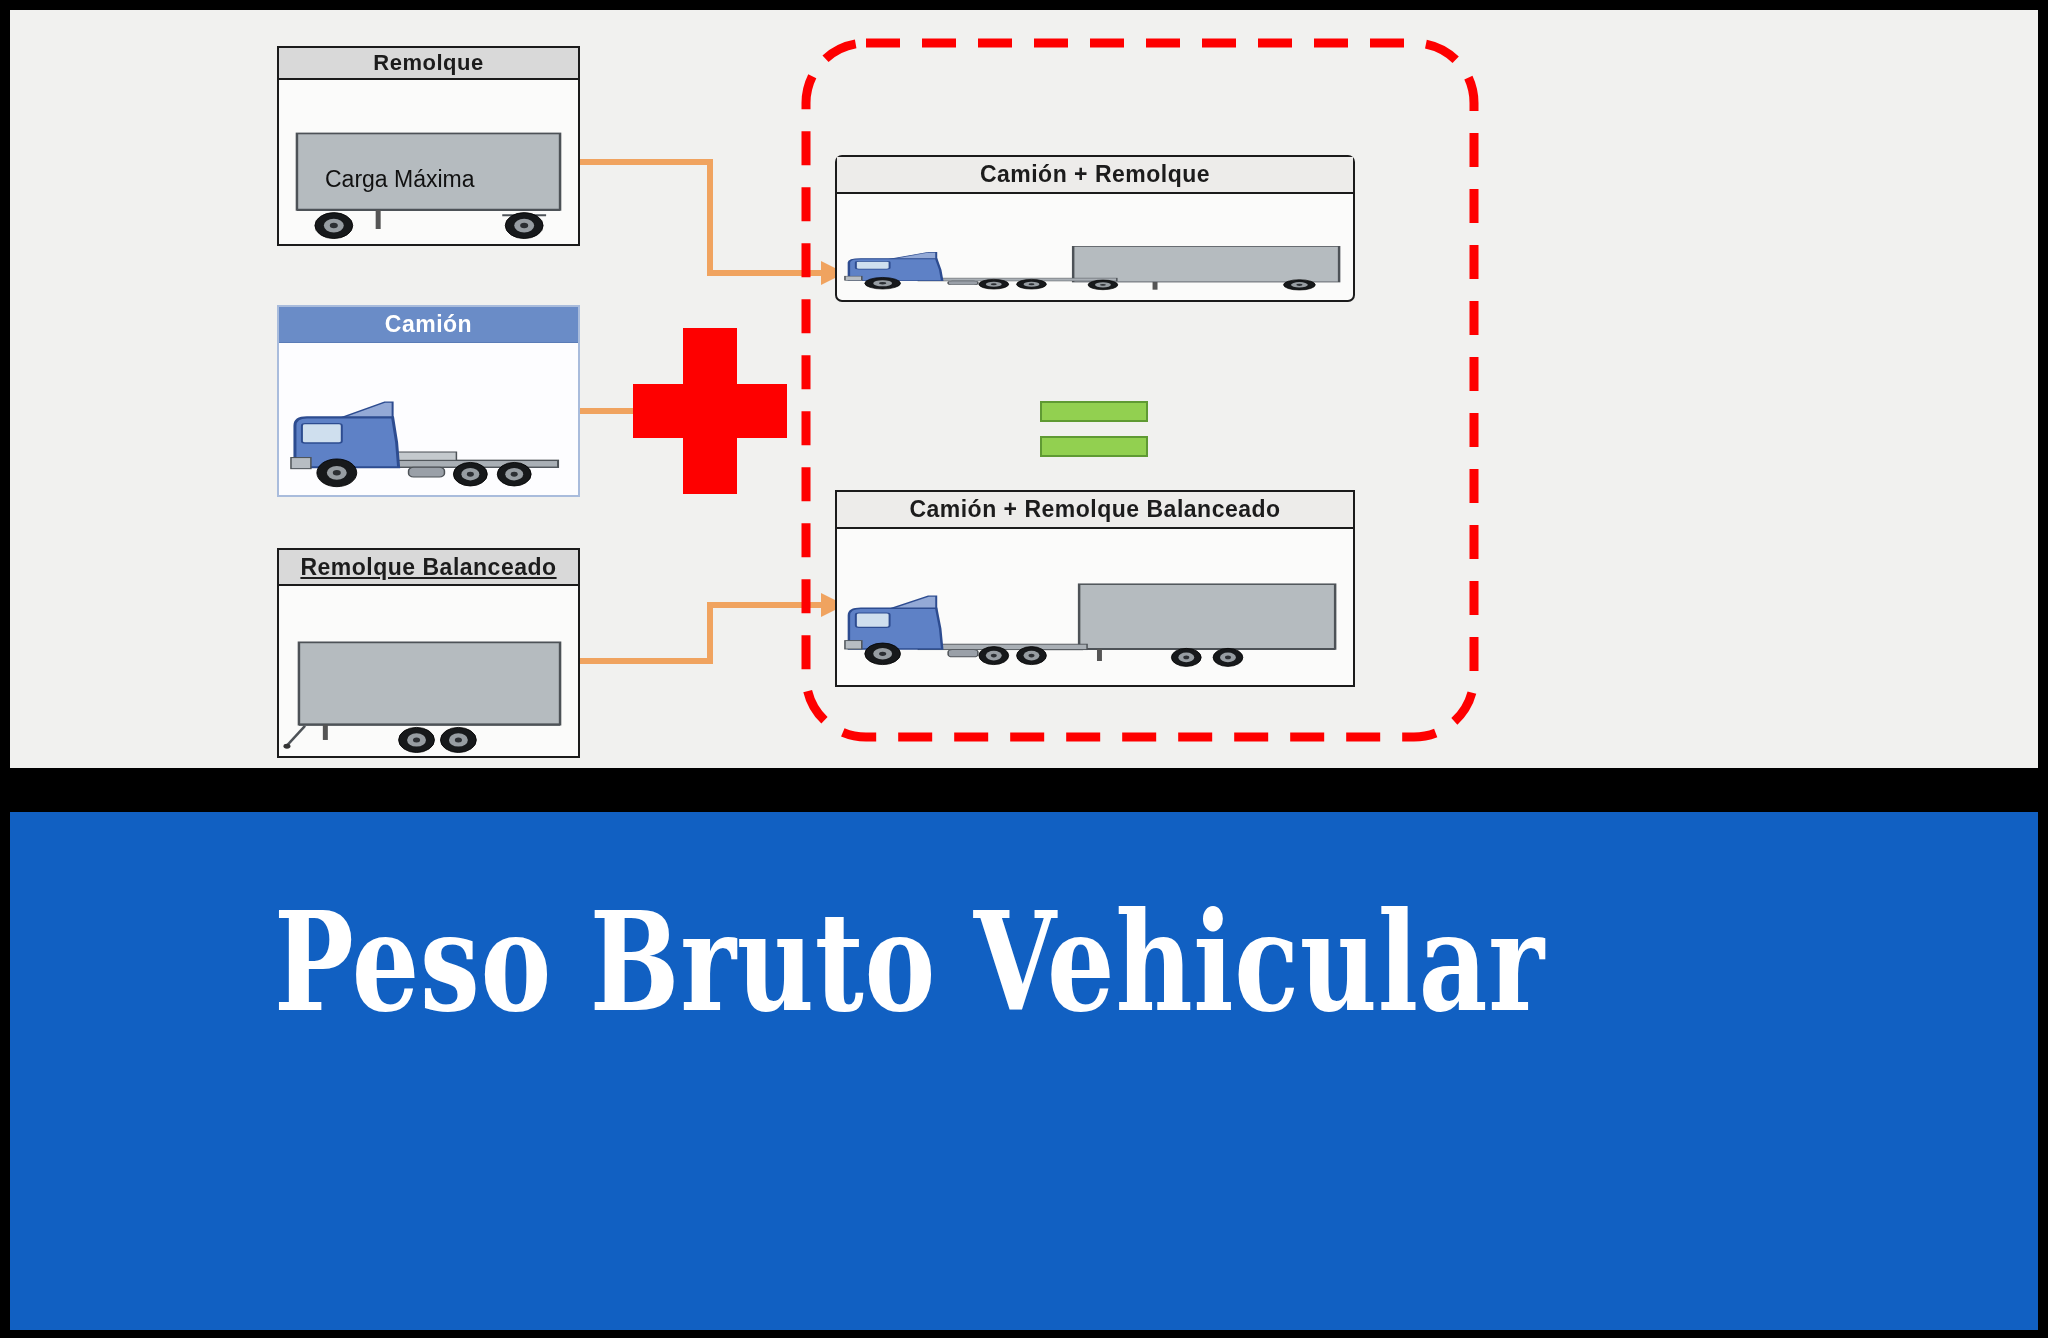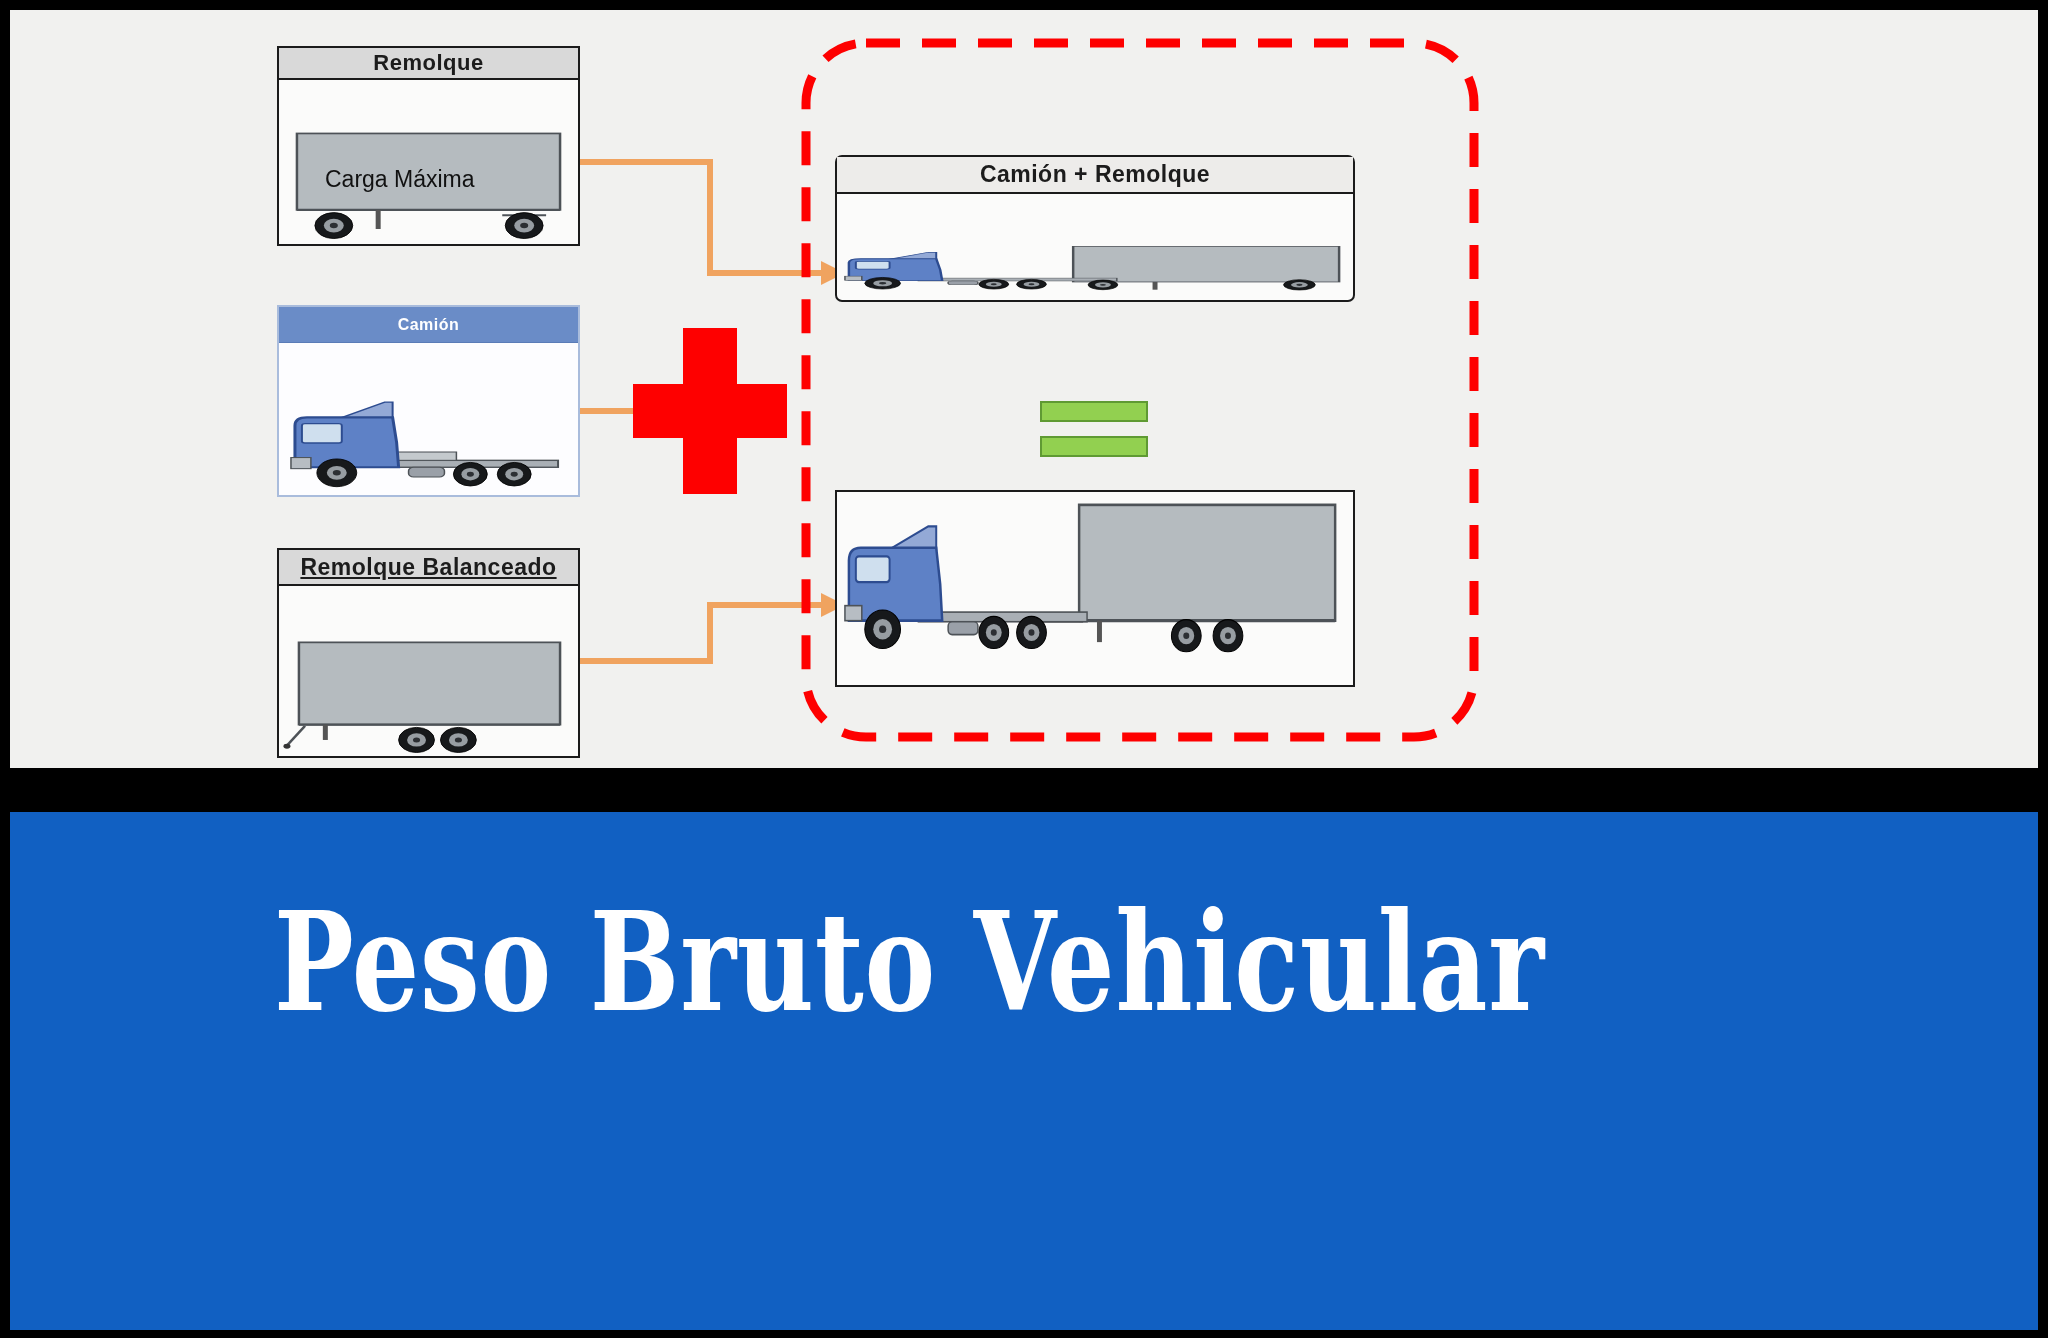--- a/index.html
+++ b/index.html
@@ -41,21 +41,21 @@
 
   .banner { position:absolute; left:10px; top:812px; width:2028px; height:518px;
             background:var(--banner-bg,#1160c2); }
   .banner-title { position:absolute; left:264px; top:70px;
                   font-family:"DejaVu Serif", serif; font-weight:bold; font-size:136px;
                   color:var(--banner-fg,#fff); white-space:nowrap;
                   transform:scaleX(0.78); transform-origin:left top; letter-spacing:1px; }
 
   
   .h-sm { height:32px; font-size:22px; }
-  .h-md { height:36px; font-size:16px; }
+  .h-md { height:36px; font-size:23px; }
   .h-lg { height:37px; font-size:23px; }
 </style>
 </head>
 <body>
 
 <div class="canvas">
   <div class="stage">
 
     <div class="panel" style="left:267px; top:36px; width:303px; height:200px;">
       <div class="panel-header h-sm">
@@ -178,20 +178,23 @@
         </svg>
       </div>
     </div>
 
     <div class="equals">
       <div class="equals-bar"></div>
       <div class="equals-bar"></div>
     </div>
 
     <div class="panel result" style="left:825px; top:480px; width:520px; height:197px;">
+      <div class="panel-header h-lg">
+        <span>Camión + Remolque Balanceado</span>
+      </div>
       <div class="panel-body">
         <svg viewBox="0 0 520 180" preserveAspectRatio="none">
           <rect x="244" y="12" width="258" height="108" fill="#b5bbbf" stroke="#4d5257" stroke-width="2.5"></rect>
           <line x1="244" y1="120" x2="502" y2="120" stroke="#4d5257" stroke-width="3"></line>
           <rect x="206" y="116" width="42" height="6" fill="#777"></rect>
           <rect x="262" y="120" width="5" height="20" fill="#555"></rect>
           <rect x="82" y="112" width="170" height="9" fill="#a9afb5" stroke="#4d5257" stroke-width="1.5"></rect>
           <polygon points="52,54 92,32 100,32 100,54" fill="#93a9d6" stroke="#2d4c90" stroke-width="2"></polygon>
           <path d="M12,120 L12,64 Q12,52 24,52 L100,52 L104,86 L106,120 Z" fill="#5e81c6" stroke="#2d4c90" stroke-width="2.5"></path>
           <rect x="19" y="60" width="34" height="24" rx="3" fill="#cfdfee" stroke="#2d4c90" stroke-width="2"></rect>

